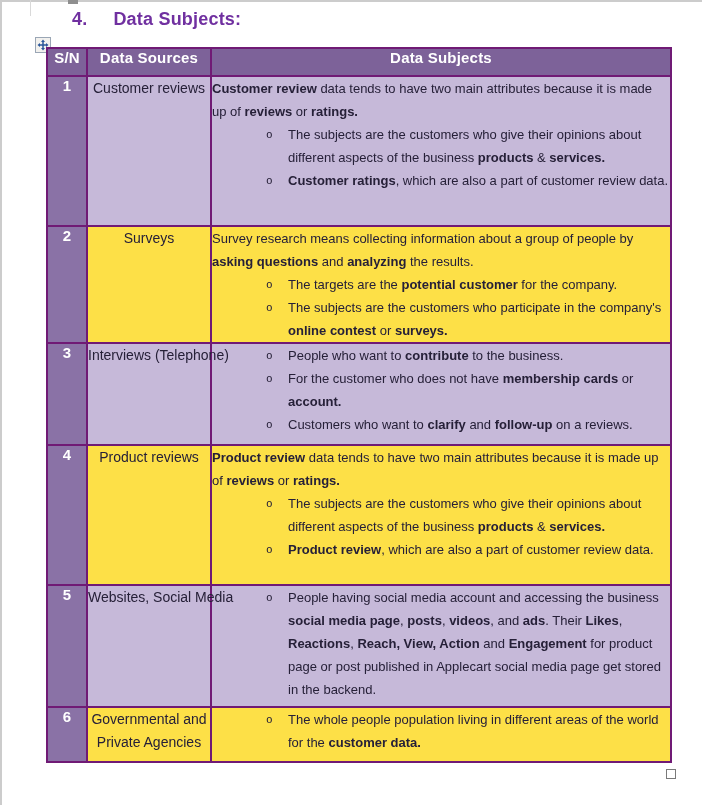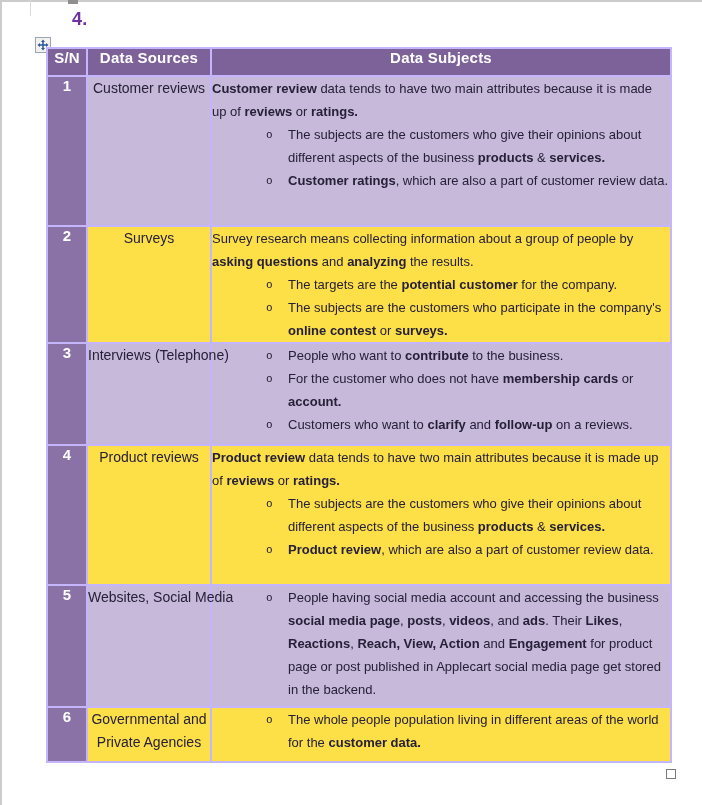--- a/index.html
+++ b/index.html
@@ -34,21 +34,21 @@
   }
   .move-handle svg{display:block;}
 
   table.doc{
     position:absolute;left:46px;top:47px;
     width:624px;
     border-collapse:collapse;
     table-layout:fixed;
   }
   table.doc td,table.doc th{
-    border:2px solid #c4b5fd;
+    border:2px solid #701a75;
     padding:0;
     vertical-align:top;
     box-sizing:border-box;
   }
   th.hdr{
     background:#7D6299;color:#ffffff;
     font-size:15px;font-weight:bold;
     text-align:center;height:28px;vertical-align:middle;
     letter-spacing:.2px;
   }
@@ -101,20 +101,21 @@
 <body>
 
 <div class="page">
   <div class="edge-top"></div>
   <div class="edge-left"></div>
   <div class="margin-tick"></div>
   <div class="ruler-notch"></div>
 
   <div class="heading">
     <span>4.</span>
+    <span>Data Subjects:</span>
   </div>
 
   <div class="move-handle" title="">
     <svg width="12" height="12" viewBox="0 0 24 24">
       <path fill="#2b579a" d="M12 1 L16 6 H13.5 V10.5 H18 V8 L23 12 L18 16 V13.5 H13.5 V18 H16 L12 23 L8 18 H10.5 V13.5 H6 V16 L1 12 L6 8 V10.5 H10.5 V6 H8 Z"></path>
     </svg>
   </div>
 
   <table class="doc">
     <colgroup>

